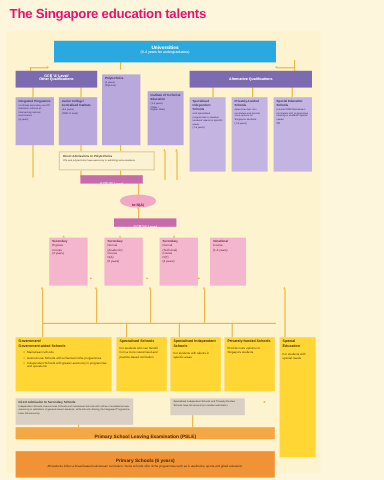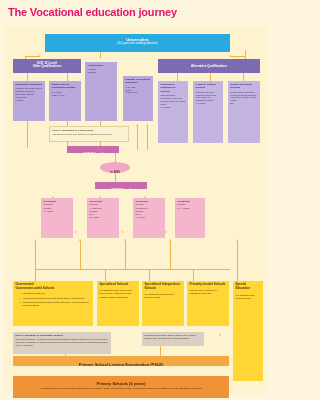--- a/index.html
+++ b/index.html
@@ -77,21 +77,21 @@
   .arwl{position:absolute;width:0;height:0;
        border-top:1.6px solid transparent;
        border-bottom:1.6px solid transparent;
        border-right:2.2px solid #e8b94a;}
 </style>
 </head>
 <body>
 
 <div id="root">
 
-  <div class="title">The Vocational education journey</div>
+  <div class="title">The Singapore education talents</div>
 
   <div class="canvas">
 
     <div class="ln lnv" style="left:20px;top:30px;height:12px;"></div>
     <div class="ln lnh" style="left:20px;top:30px;width:15px;"></div>
     <div class="arwr" style="left:34px;top:28.5px;"></div>
 
     <div class="ln lnv" style="left:95px;top:24px;height:8px;"></div>
     <div class="arw" style="left:93.5px;top:22px;"></div>
 

